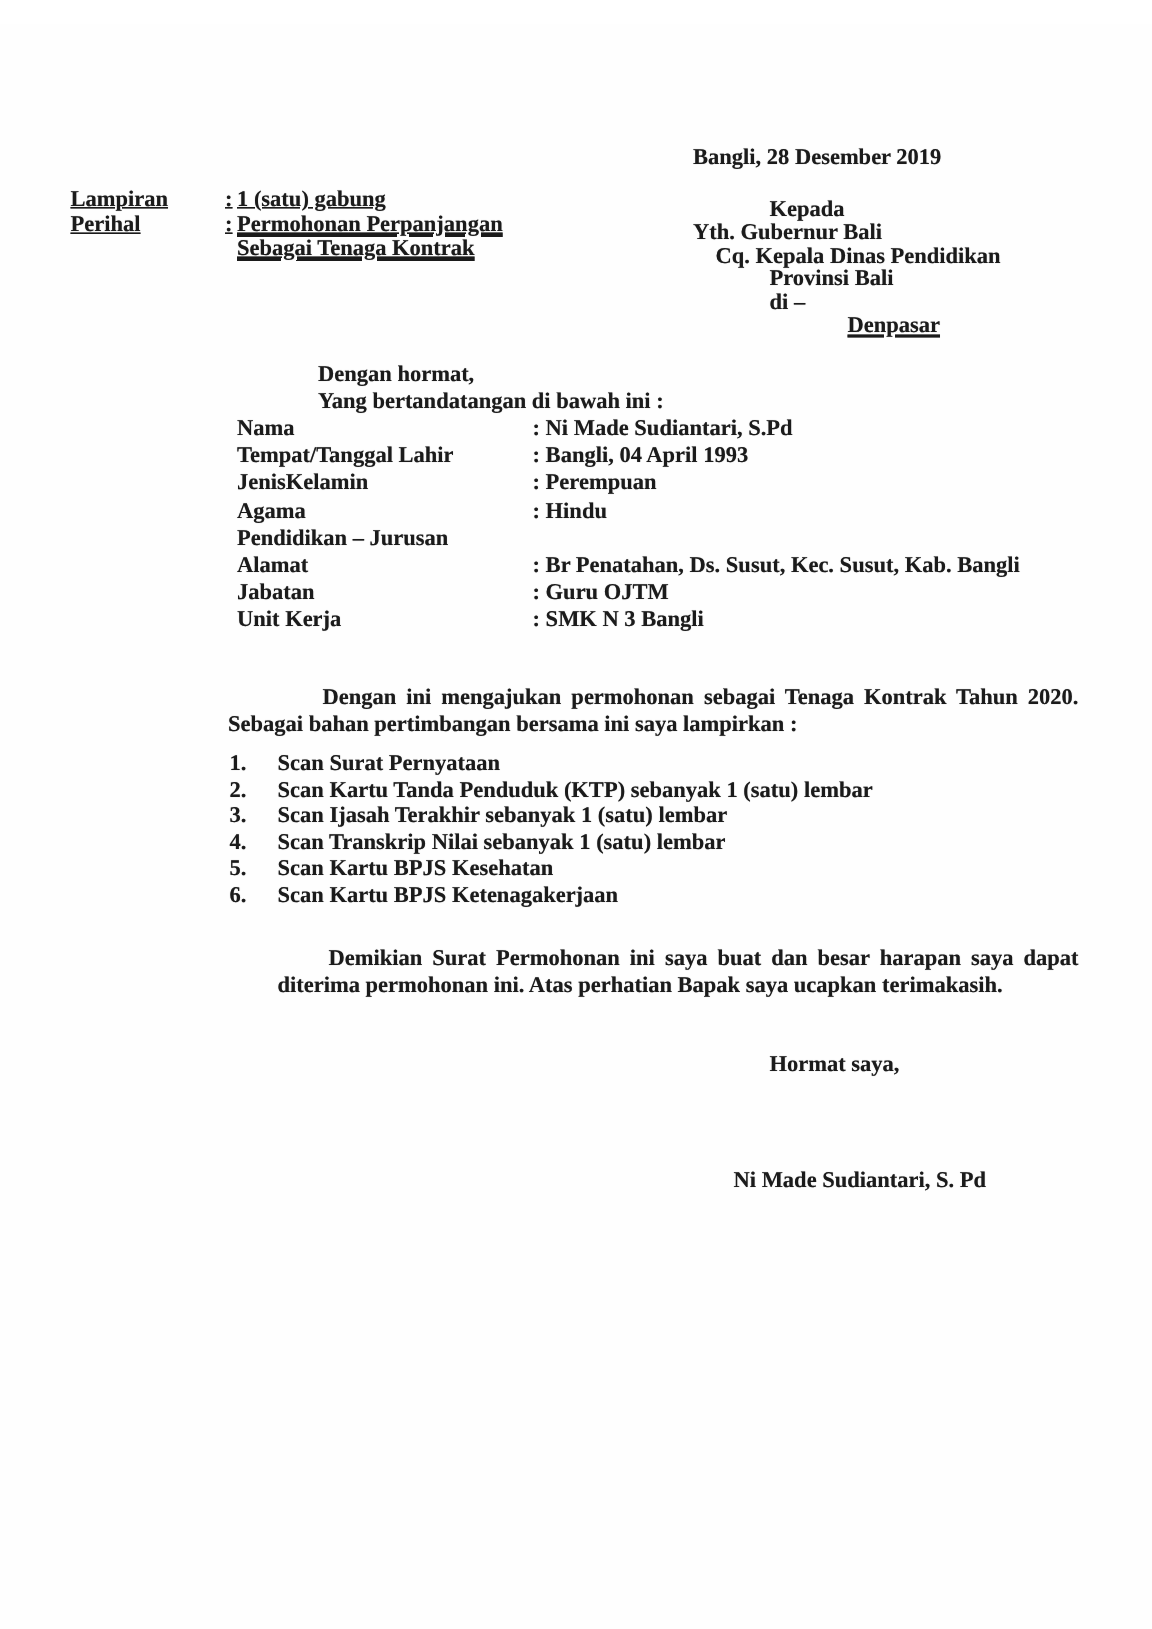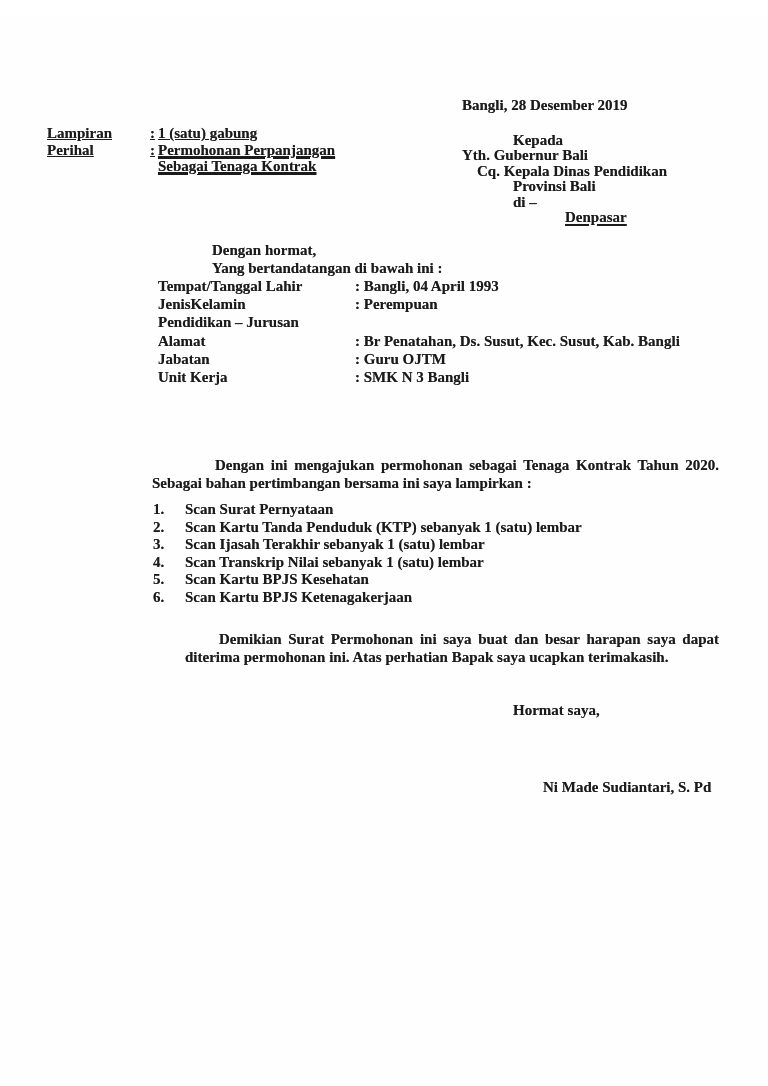--- a/index.html
+++ b/index.html
@@ -85,21 +85,21 @@
   
   .closing-par {
     left: 185px; top: 614px;
     width: 534px;
     line-height: 18px;
     text-align: justify;
     text-indent: 34px;
   }
 
   .sig-salutation { left: 513px; top: 686px; white-space: nowrap; }
-  .sig-name { left: 543px; top: 763px; white-space: nowrap; }
+  .sig-name { left: 489px; top: 763px; white-space: nowrap; }
 </style>
 </head>
 <body>
 
 <div class="page">
 
   <div class="abs date-line">Bangli, 28 Desember 2019</div>
 
   <div class="abs meta">
     <div class="meta-row">
@@ -124,28 +124,36 @@
     <div class="r-indent-lg">Kepada</div>
     <div>Yth. Gubernur Bali</div>
     <div class="r-indent-sm">Cq. Kepala Dinas Pendidikan</div>
     <div class="r-indent-lg">Provinsi Bali</div>
     <div class="r-indent-lg">di –</div>
     <div class="r-indent-xl u">Denpasar</div>
   </div>
 
   <div class="abs fields">
     <div class="field-row">
+      <span class="field-label">Nama</span>
+      <span class="field-value">: Ni Made Sudiantari, S.Pd</span>
+    </div>
+    <div class="field-row">
       <span class="field-label">Tempat/Tanggal Lahir</span>
       <span class="field-value">: Bangli, 04 April 1993</span>
     </div>
     <div class="field-row">
       <span class="field-label">JenisKelamin</span>
       <span class="field-value">: Perempuan</span>
     </div>
     <div class="field-row">
+      <span class="field-label">Agama</span>
+      <span class="field-value">: Hindu</span>
+    </div>
+    <div class="field-row">
       <span class="field-label">Pendidikan – Jurusan</span>
     </div>
     <div class="field-row">
       <span class="field-label">Alamat</span>
       <span class="field-value">: Br Penatahan, Ds. Susut, Kec. Susut, Kab. Bangli</span>
     </div>
     <div class="field-row">
       <span class="field-label">Jabatan</span>
       <span class="field-value">: Guru OJTM</span>
     </div>

